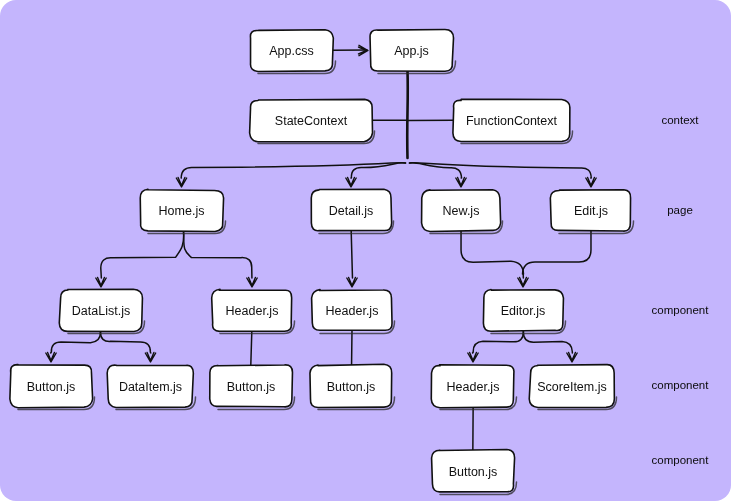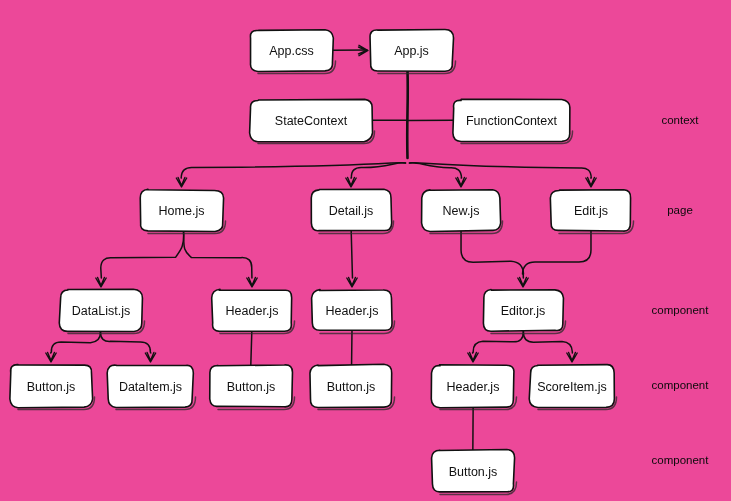--- a/index.html
+++ b/index.html
@@ -7,22 +7,23 @@
     padding: 0;
     background: #ffffff;
   }
   body {
     font-family: "Liberation Sans", sans-serif;
   }
   #canvas {
     position: relative;
     width: 731px;
     height: 501px;
-    background: #ec4899;
+    background: #c4b5fd;
     overflow: hidden;
+    border-radius: 16px;
   }
   #diagram-svg {
     position: absolute;
     left: 0;
     top: 0;
     width: 731px;
     height: 501px;
   }
   .node-label {
     font-family: "Liberation Sans", sans-serif;

